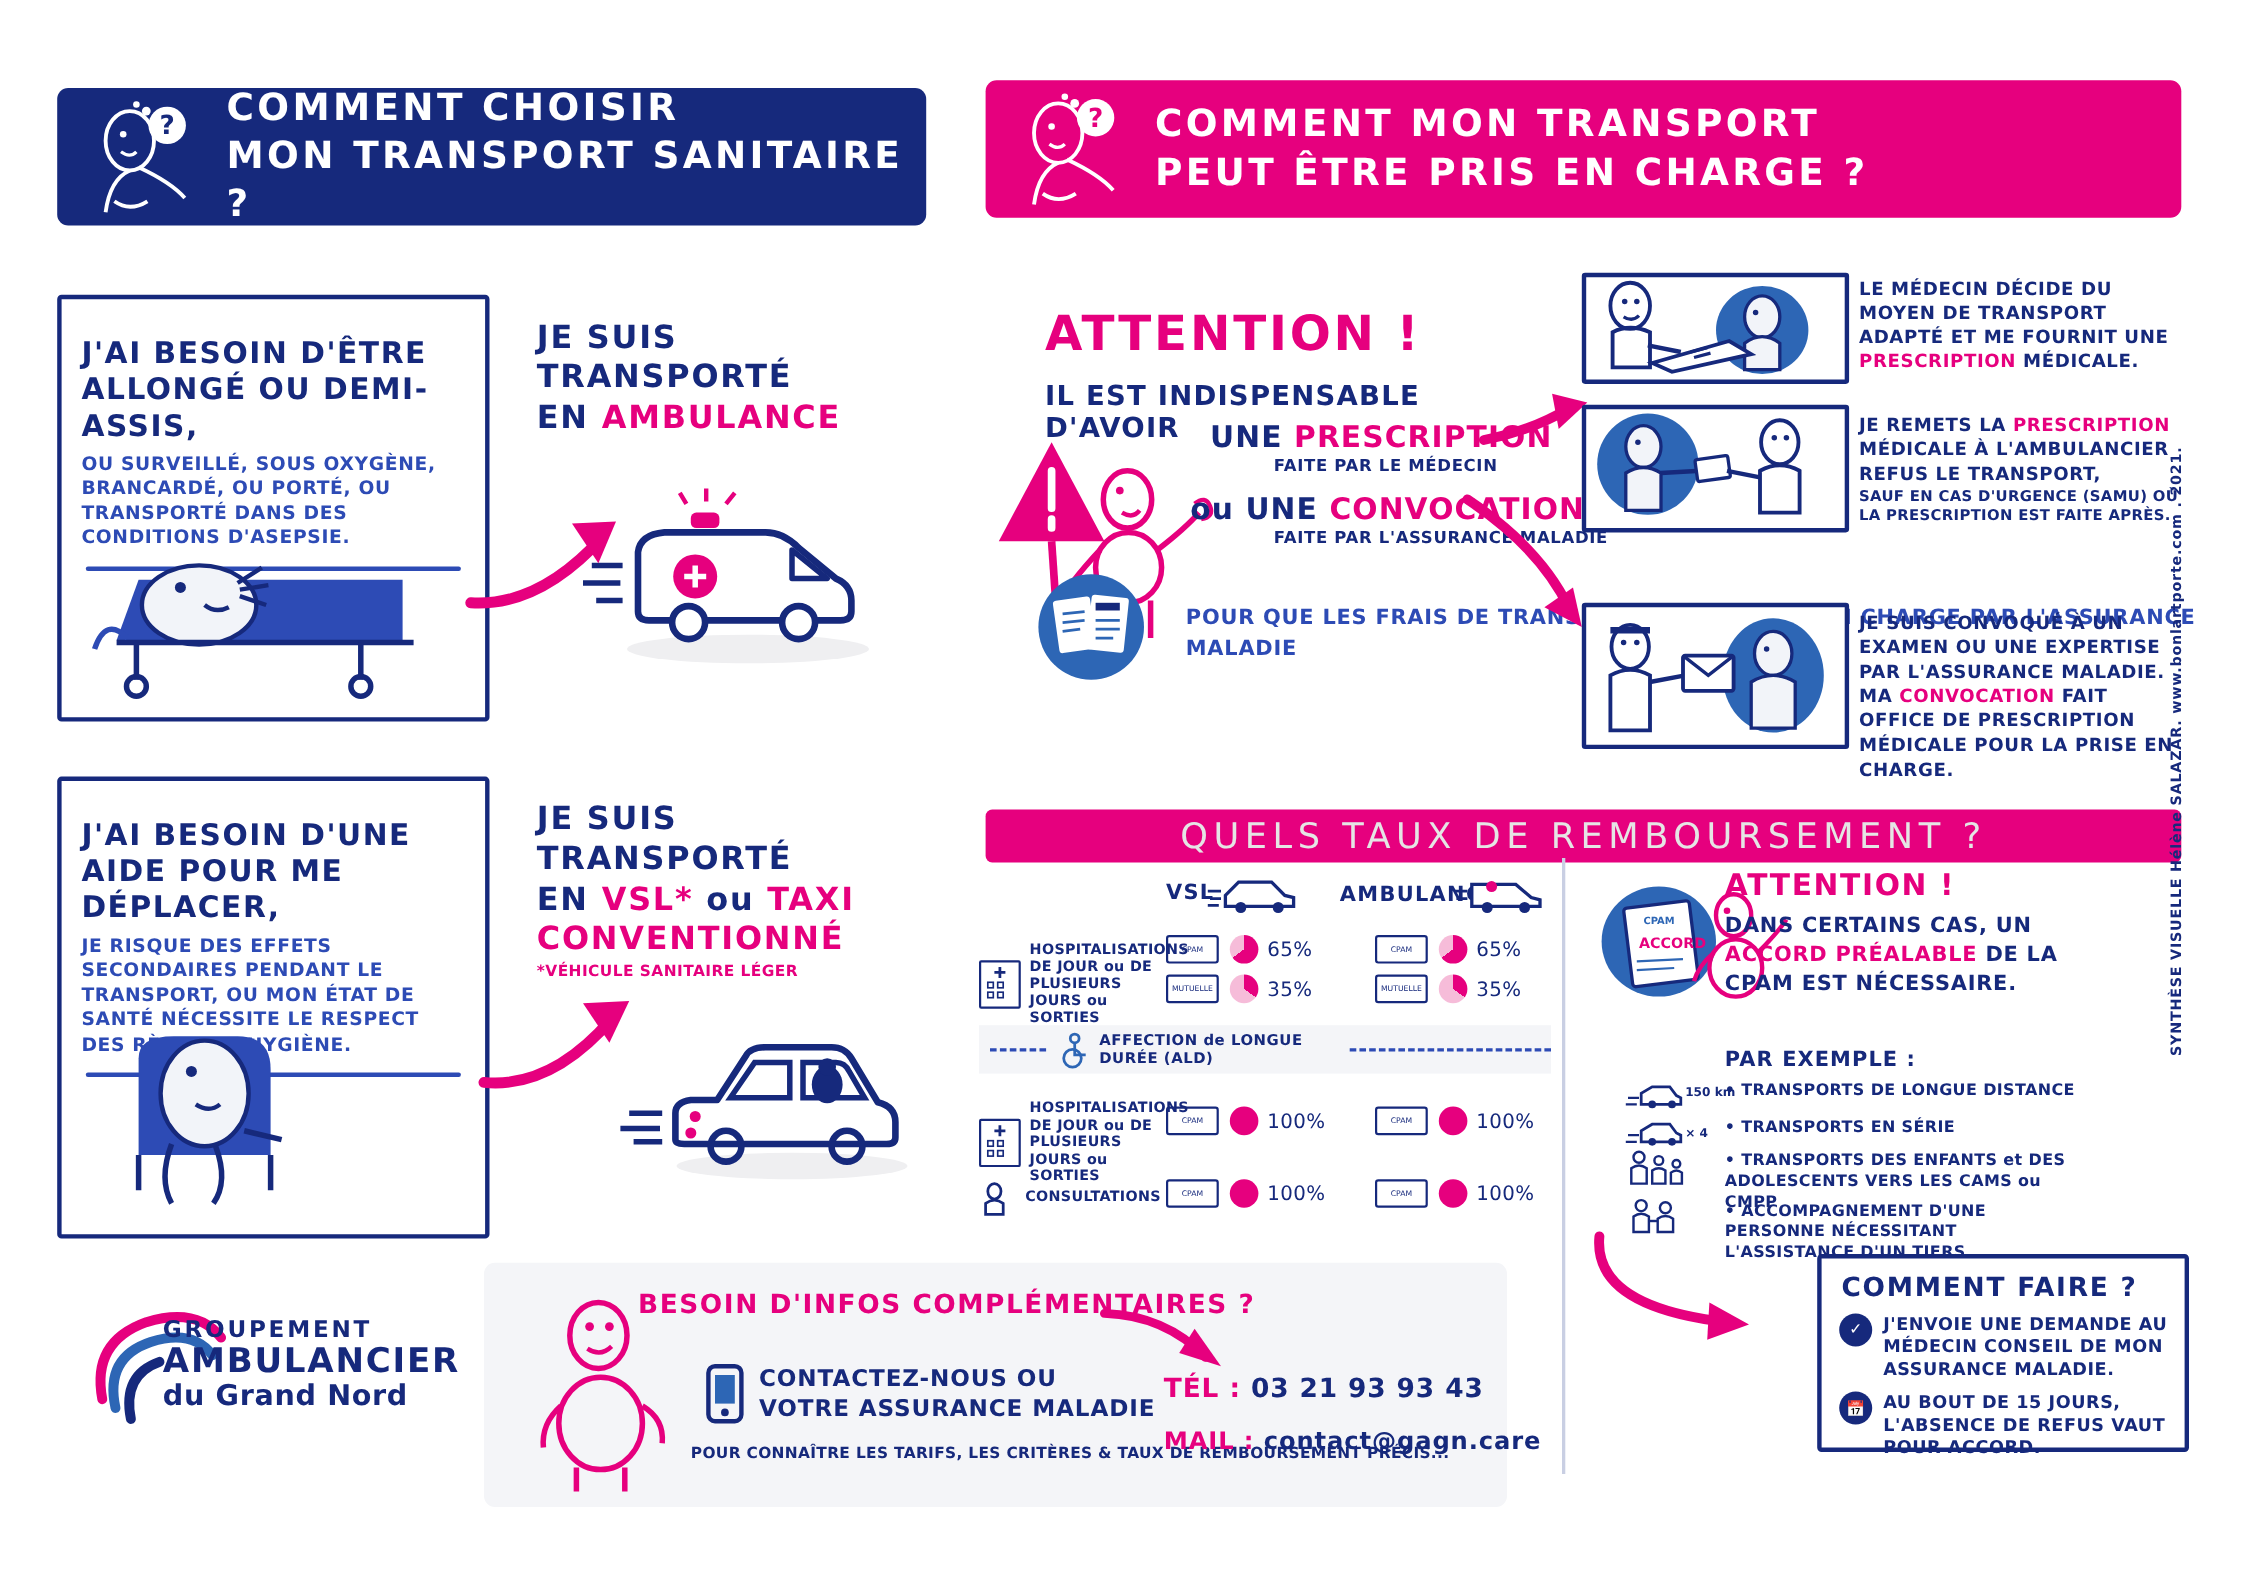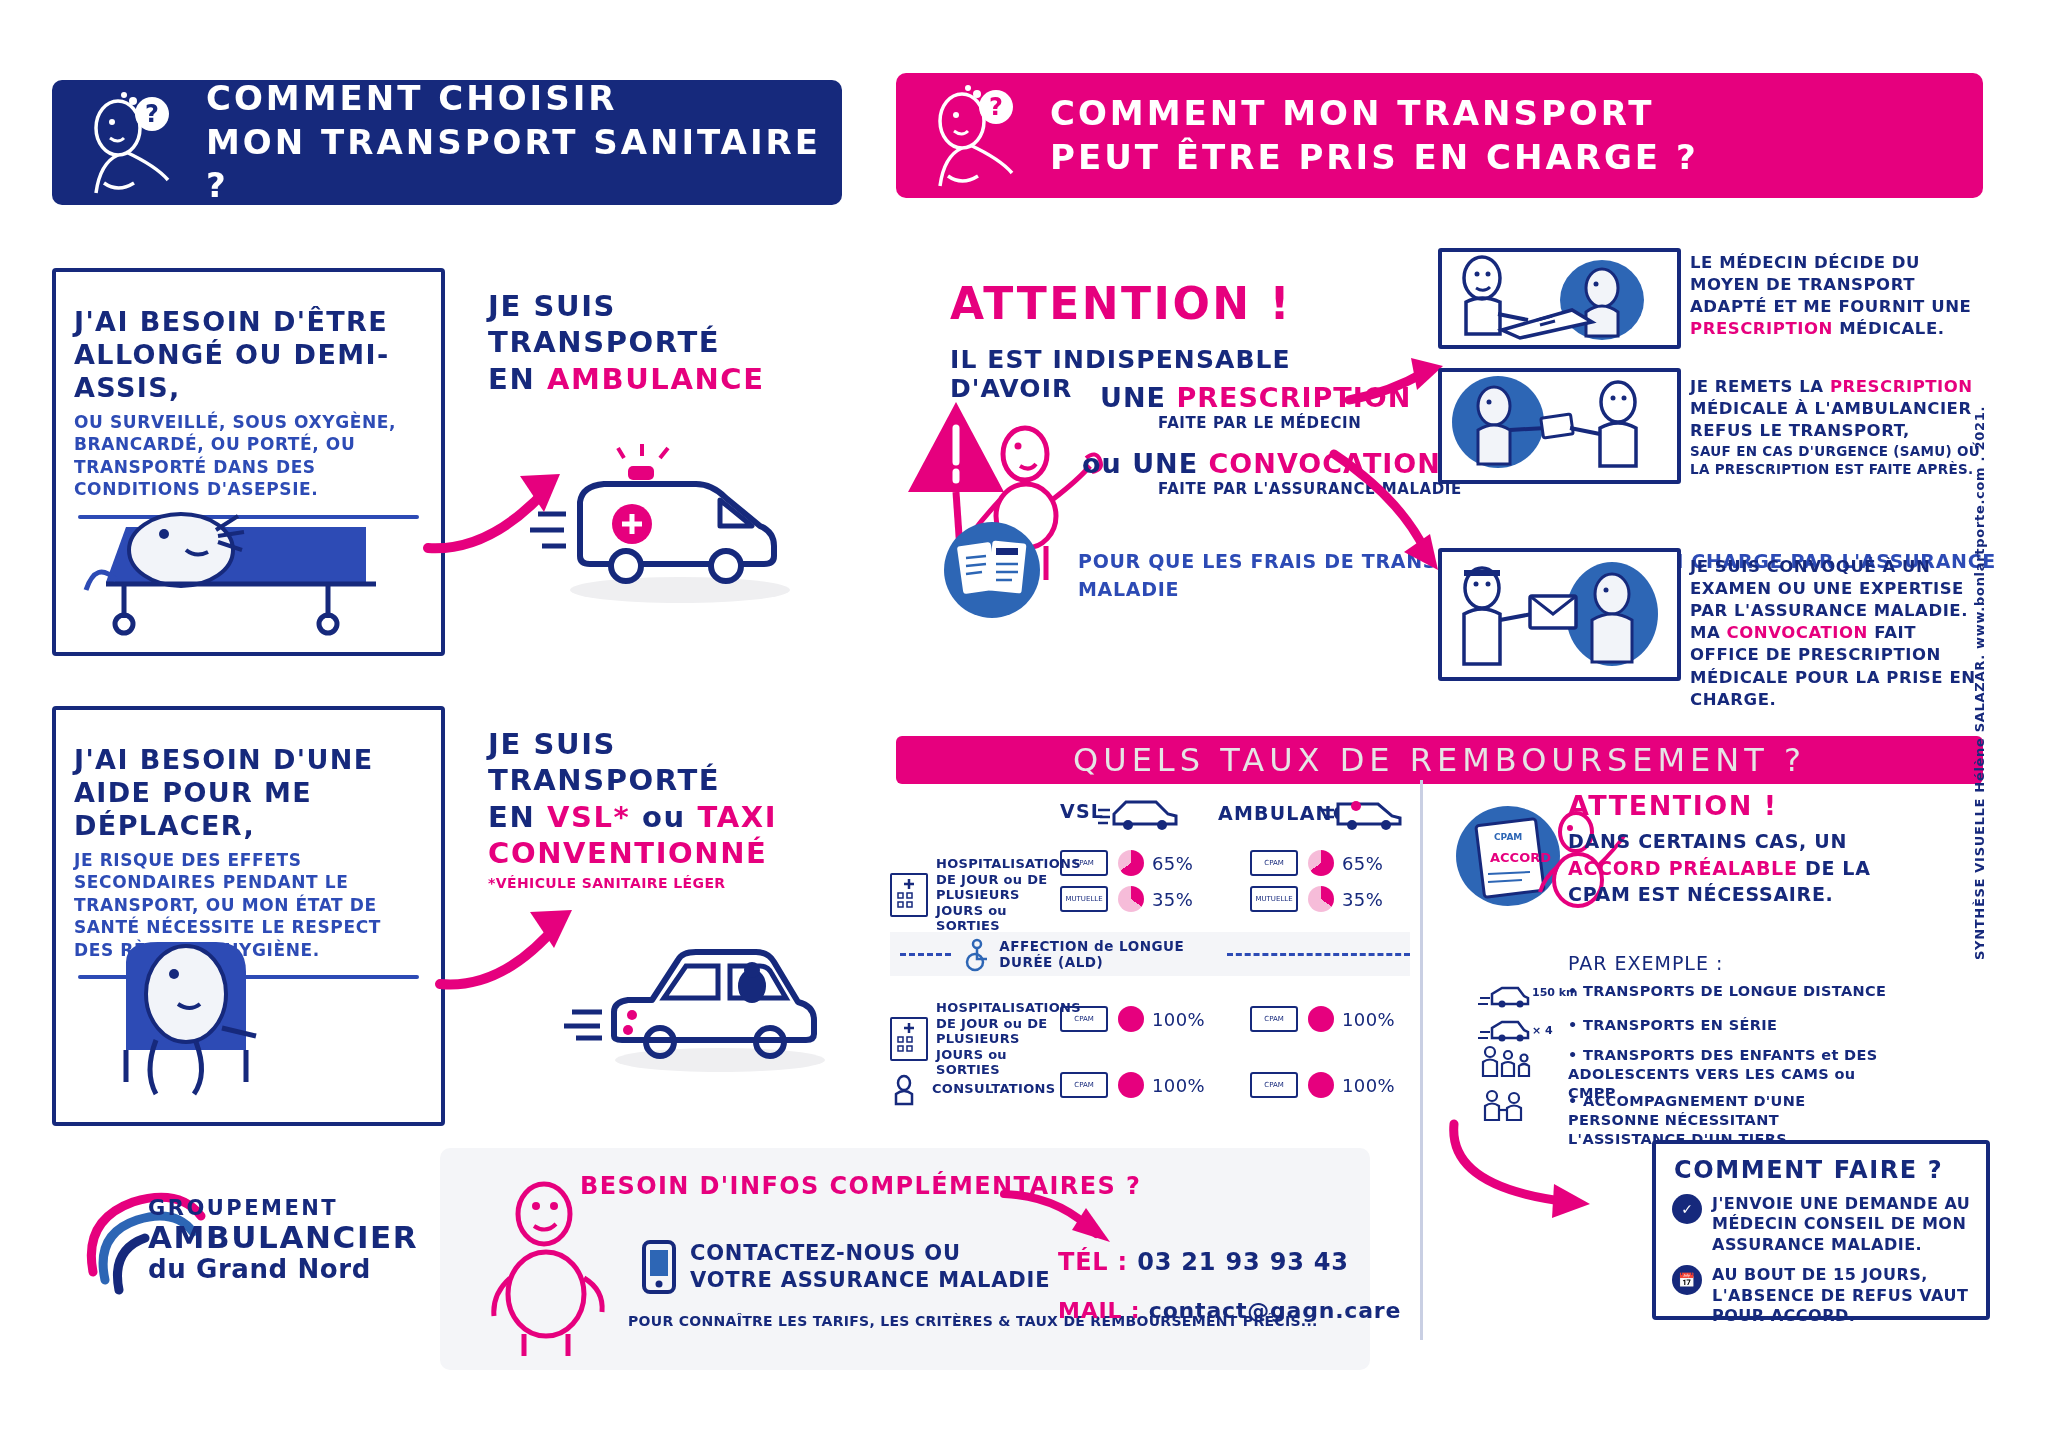--- a/index.html
+++ b/index.html
@@ -80,21 +80,21 @@
   .minicard{width:44px;height:22px;border:2px solid #16297c;border-radius:3px;display:flex;align-items:center;justify-content:center;font-size:7px;color:#16297c;flex:0 0 44px;}
   .bldg{width:34px;height:40px;border:2px solid #16297c;border-radius:2px;flex:0 0 34px;position:relative;}
   #ald-band{position:absolute;left:890px;top:932px;width:520px;height:44px;background:#f4f5f8;display:flex;align-items:center;}
   #ald-band .txt{font-size:13.5px;letter-spacing:.5px;color:#16297c;font-weight:bold;margin-left:118px;}
   .dash{width:70px;height:0;border-top:3px dashed #2d4bb5;margin-left:10px;}
 
   
   #divider{position:absolute;left:1420px;top:780px;width:3px;height:560px;background:#c9cfe3;}
   #cpam-att{position:absolute;left:1568px;top:790px;font-size:27px;letter-spacing:1.5px;color:#e6007e;font-weight:bold;}
   #cpam-body{position:absolute;left:1568px;top:828px;width:330px;font-size:19px;line-height:1.4;letter-spacing:.7px;color:#16297c;font-weight:bold;}
-  #par-ex{position:absolute;left:1568px;top:952px;font-size:19px;letter-spacing:1px;color:#16297c;font-weight:normal;}
+  #par-ex{position:absolute;left:1568px;top:952px;font-size:19px;letter-spacing:1px;color:#16297c;font-weight:bold;}
   .bullet{position:absolute;font-size:14.5px;line-height:1.3;letter-spacing:.35px;color:#16297c;font-weight:bold;width:330px;}
   #b1{left:1568px;top:982px;}
   #b2{left:1568px;top:1016px;}
   #b3{left:1568px;top:1046px;}
   #b4{left:1568px;top:1092px;}
   .icoblk{position:absolute;left:1478px;width:70px;height:28px;}
 
   
   #cf-box{position:absolute;left:1612px;top:1140px;width:330px;height:172px;border:4px solid #16297c;border-radius:4px;background:#fff;margin-left:40px;}
   #cf-title{font-size:24px;letter-spacing:1.6px;color:#16297c;font-weight:bold;padding:12px 0 0 18px;}

